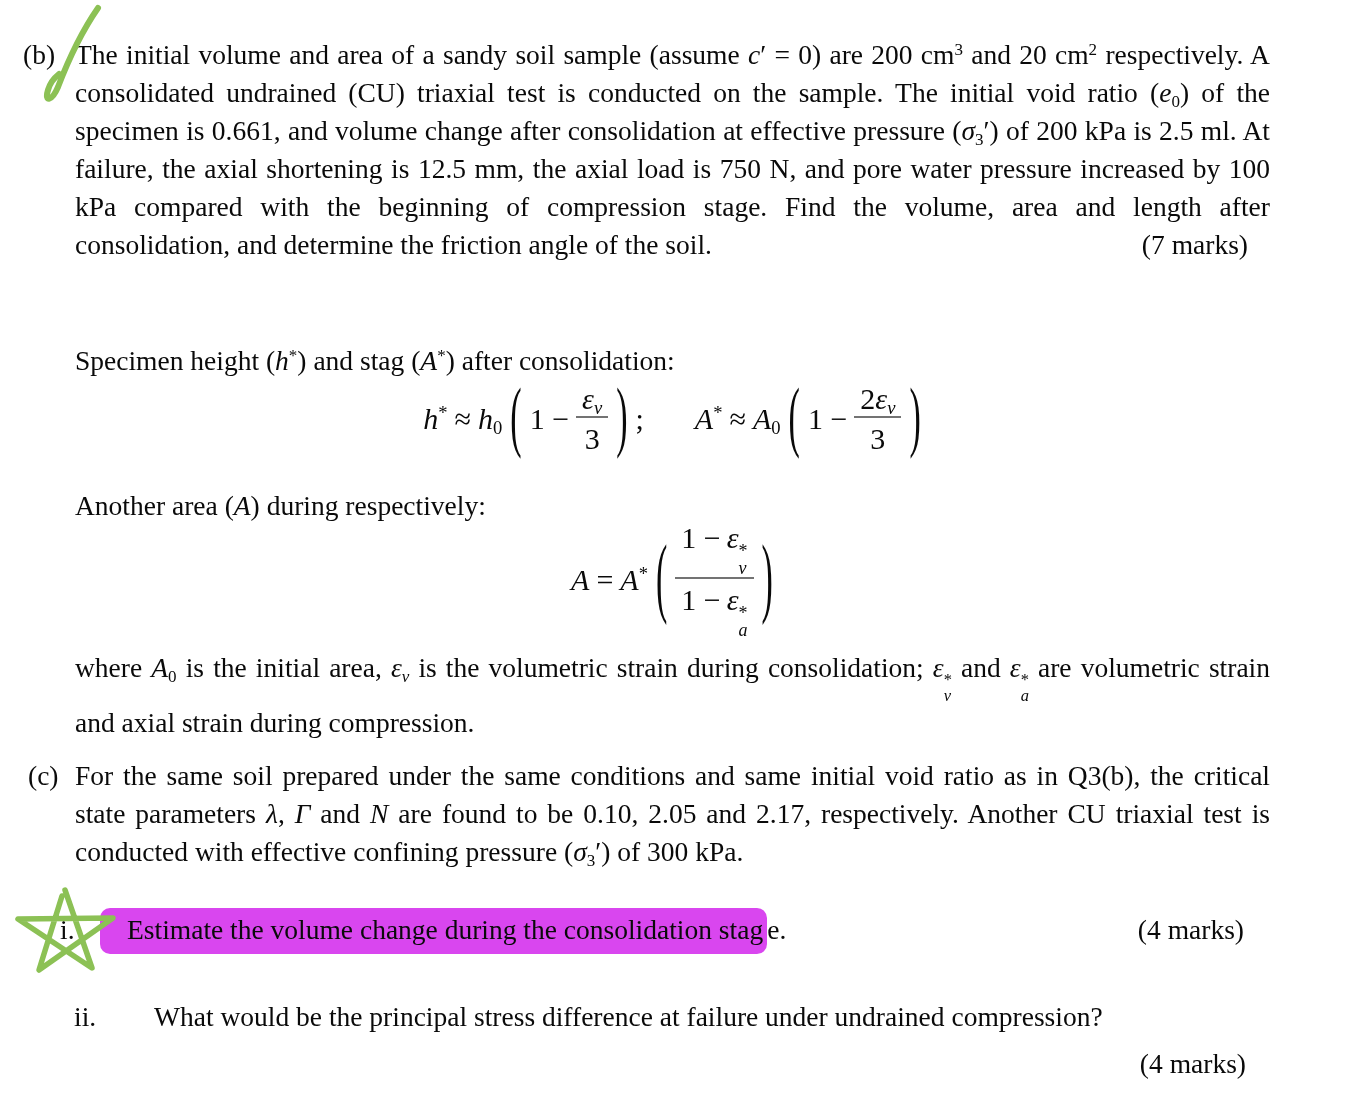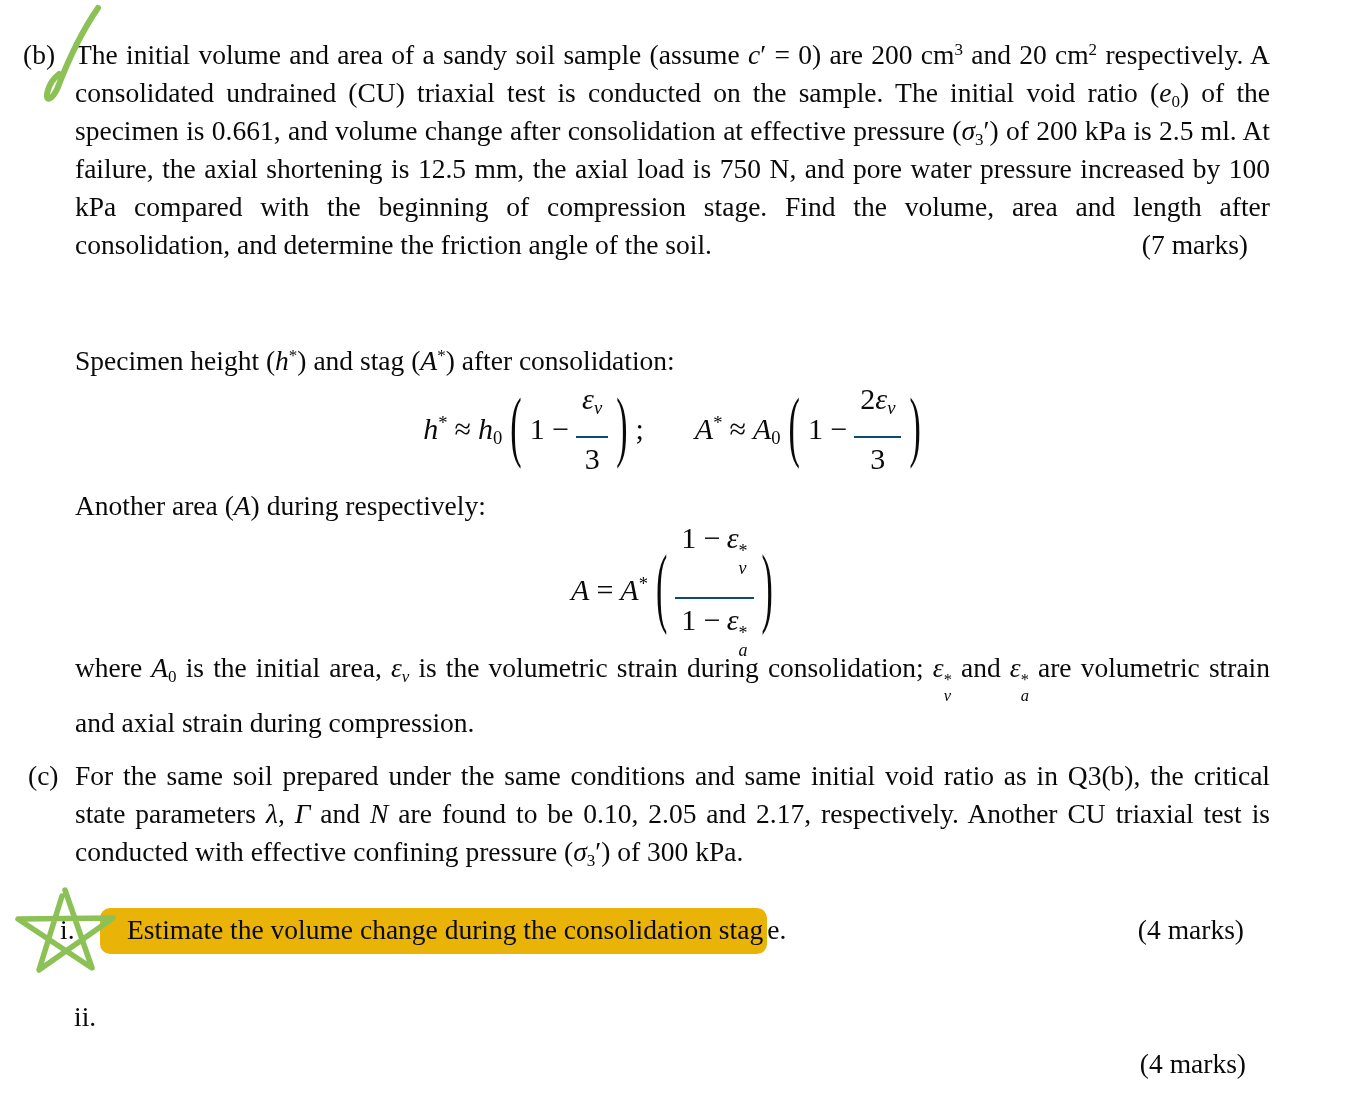--- a/index.html
+++ b/index.html
@@ -20,35 +20,35 @@
   sup { top: -0.55em; }
   sub { top: 0.28em; }
   .marks-abs { position: absolute; right: 22px; bottom: 0; white-space: nowrap; margin-left: 45px; }
 
   
   .formula { display: flex; justify-content: center; align-items: center; font-size: 30px; gap: 7px; line-height: 1.12; }
   .tok { white-space: nowrap; }
   .bp { font-size: 34px; display: inline-block; transform: scaleY(2.3); transform-origin: 50% 54%; font-weight: 300; padding: 0 1px; }
   .bp2 { transform: scaleY(2.6); }
   .frac { display: inline-flex; flex-direction: column; align-items: center; text-align: center; }
-  .frac .num { display: block; border-bottom: 2px solid #0c4a6e; padding: 0 6px 20px; white-space: nowrap; }
+  .frac .num { display: block; border-bottom: 2px solid #737373; padding: 0 6px 0; white-space: nowrap; }
   .frac .den { display: block; padding-top: 4px; white-space: nowrap; }
   .gap-l { margin-left: 44px; }
   .mr6 { margin-right: 6px; }
   .supsub { display: inline-flex; flex-direction: column; align-items: flex-start; font-size: 0.6em; line-height: 0.95; vertical-align: -0.5em; font-style: italic; }
   .supsub .ss-sup { font-style: normal; }
 
   
   .q-row { display: flex; align-items: baseline; }
   .q-label { flex: 0 0 67px; }
   .q-label-ii { flex: 0 0 80px; margin-left: 24px; }
   .q-text-ii { white-space: nowrap; }
   .q-marks { margin-left: auto; white-space: nowrap; }
   .q-marks-row { text-align: right; margin-top: 9px; padding-right: 22px; }
-  .hl { background: #eab308; border-radius: 10px; padding: 6px 4px 9px 27px; margin-left: -27px; }
+  .hl { background: #d946ef; border-radius: 10px; padding: 6px 4px 9px 27px; margin-left: -27px; }
 
   
   #para-b { top: 36px; left: 23px; right: 86px; }
   #heading-consolidation { top: 342px; left: 75px; right: 86px; }
   #formula-consolidation { top: 382px; left: 75px; right: 86px; }
   #heading-compression { top: 487px; left: 75px; right: 86px; }
   #formula-compression { top: 521px; left: 75px; right: 86px; }
   #where-para { top: 633px; left: 75px; right: 86px; text-align: justify; margin-top: 16px; }
   #para-c { top: 757px; left: 28px; right: 86px; }
   #item-i { top: 911px; left: 60px; right: 112px; }
@@ -135,20 +135,21 @@
 
 <div id="item-i" class="blk q-row">
   <span class="q-label">i.</span>
   <span class="q-text"><span class="hl">Estimate the volume change during the consolidation stag</span><span>e.</span></span>
   <span class="q-marks">(4 marks)</span>
 </div>
 
 <div id="item-ii" class="blk">
   <div class="q-row">
     <span class="q-label q-label-ii">ii.</span>
+    <span class="q-text q-text-ii">What would be the principal stress difference at failure under undrained compression?</span>
   </div>
   <div class="q-marks-row">(4 marks)</div>
 </div>
 
 <svg id="check-svg" class="annotation" viewBox="0 0 84 112" aria-hidden="true">
   <path d="M 80 8 C 62 34 48 66 40 87 C 34 101 26 103 30 90 C 32 83 36 78 41 74" fill="none" stroke="#8cc155" stroke-width="6" stroke-linecap="round" stroke-linejoin="round"></path>
 </svg>
 
 <svg id="star-svg" class="annotation" viewBox="0 0 112 100" aria-hidden="true">
   <path d="M 53 8 L 80 86 L 6 37 L 101 36 L 27 88 L 50 14" fill="none" stroke="#8cc155" stroke-width="5.5" stroke-linecap="round" stroke-linejoin="round"></path>

